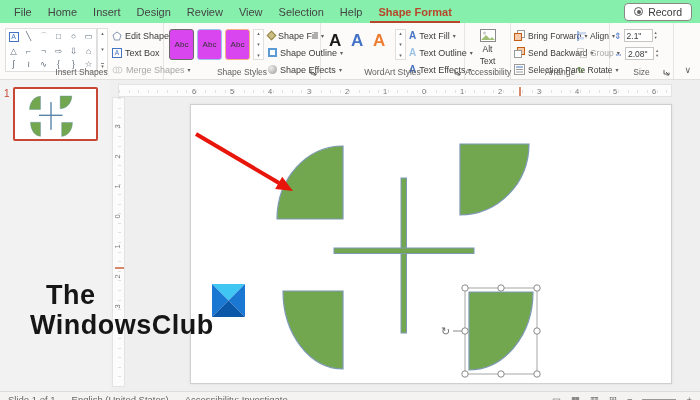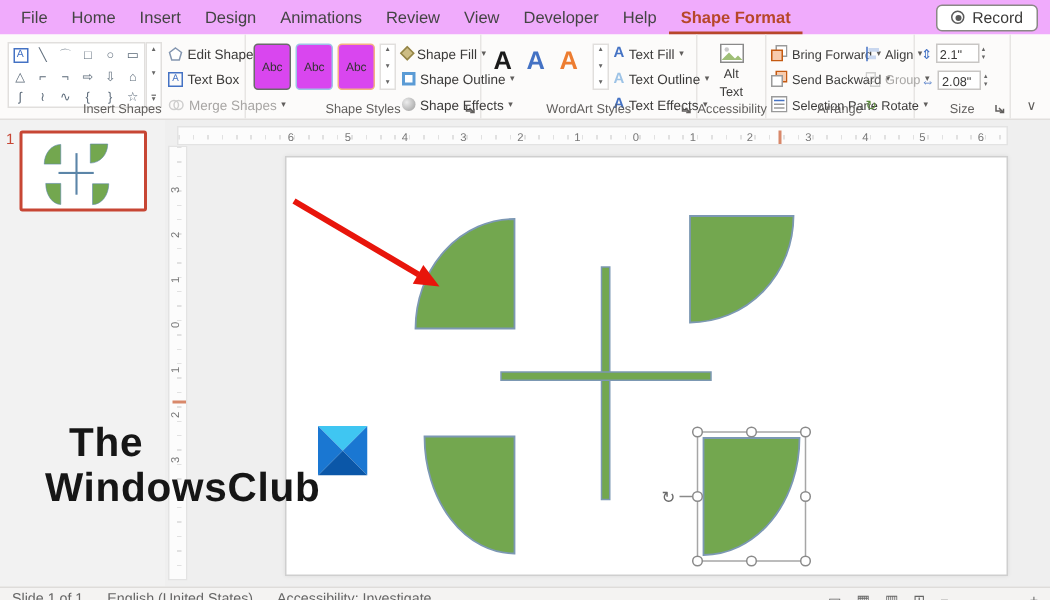--- a/index.html
+++ b/index.html
@@ -1,21 +1,21 @@
 <!DOCTYPE html>
 <html style="--accent_red: #c43e1c; --tab_active: #b7472a; --shape_fill: #73a74f; --shape_stroke: #7c98b3; --arrow_red: #e8150b; --thumb_border: #c74634; --thumb_cross: #5b85a8; --logo_cyan: #3fc6f2; --logo_blue: #1a77d2; --logo_dark_blue: #0b57a8;"><head>
 <meta charset="utf-8">
 <style>
   * { margin:0; padding:0; box-sizing:border-box; }
   html,body { width:700px; height:400px; }
   .app { position:relative; width:700px; height:400px; overflow:hidden;
          background:#fff; font-family:"Liberation Sans",sans-serif; color:#3b3a39; }
 
   
-  .menubar { position:absolute; top:0; left:0; right:0; height:23px; background:#f0abfc;
+  .menubar { position:absolute; top:0; left:0; right:0; height:23px; background:#86efac;
              display:flex; align-items:center; }
   .tabs { display:flex; align-items:flex-end; height:23px; padding-left:6px; }
   .tab { font-size:11px; color:#444; padding:4px 8px 5px; white-space:nowrap; }
   .tab.active { color:var(--tab_active); font-weight:bold; padding-bottom:3px;
                 border-bottom:2px solid var(--tab_active); }
   .menu-right { margin-left:auto; display:flex; align-items:center; gap:7px; padding-right:8px; }
   .record-btn { display:flex; align-items:center; gap:5px; border:1px solid #8a8886; background:#fff;
                 border-radius:4px; padding:2px 9px; font-size:10.5px; color:#3b3a39; }
   .rec-ic { width:9px; height:9px; border:1.5px solid #5a5a5a; border-radius:50%; position:relative; }
   .rec-ic::after { content:''; position:absolute; inset:1.5px; border-radius:50%; background:#5a5a5a; }
@@ -142,24 +142,23 @@
 <body>
 
 <div class="app">
 
   <div class="menubar">
     <div class="tabs">
       <span class="tab">File</span>
       <span class="tab">Home</span>
       <span class="tab">Insert</span>
       <span class="tab">Design</span>
-      <span class="tab">Animations</span>
       <span class="tab">Review</span>
       <span class="tab">View</span>
-      <span class="tab">Developer</span>
+      <span class="tab">Selection</span>
       <span class="tab">Help</span>
       <span class="tab active">Shape Format</span>
     </div>
     <div class="menu-right">
       <button class="record-btn">
         <span class="rec-ic"></span>
         <span>Record</span>
       </button>
 
     </div>

